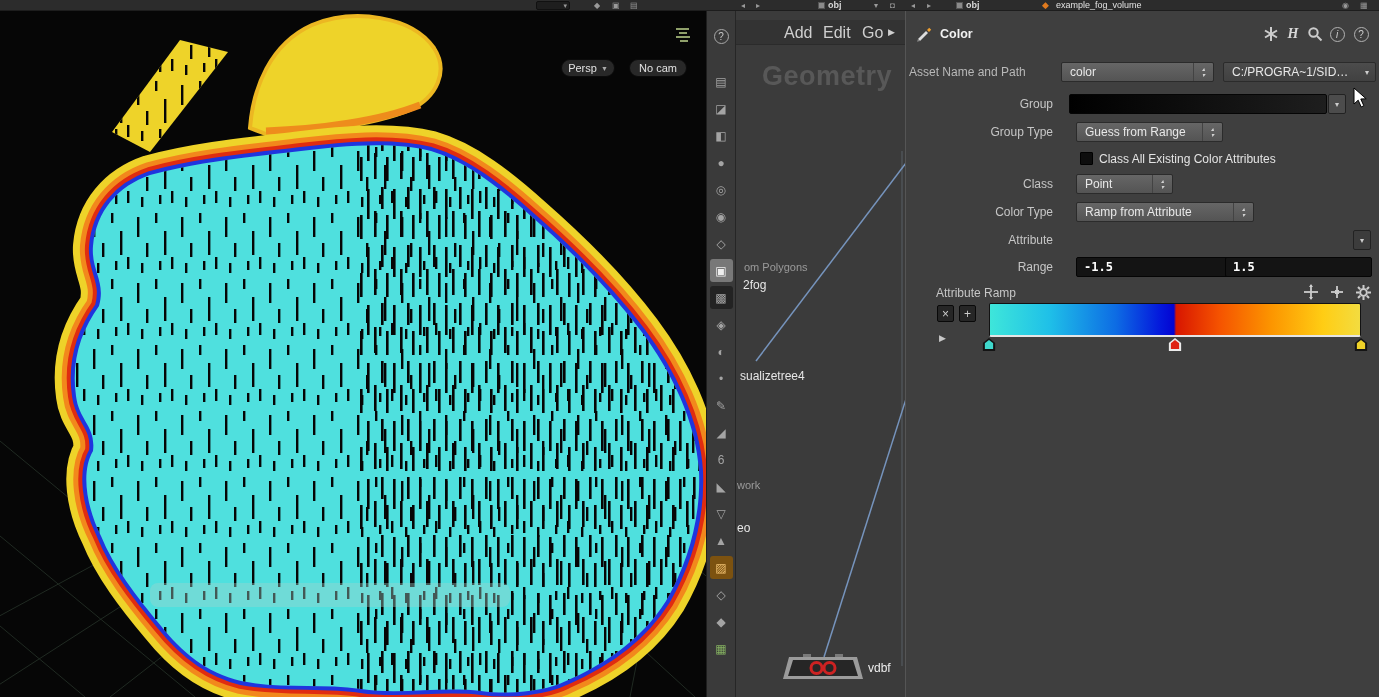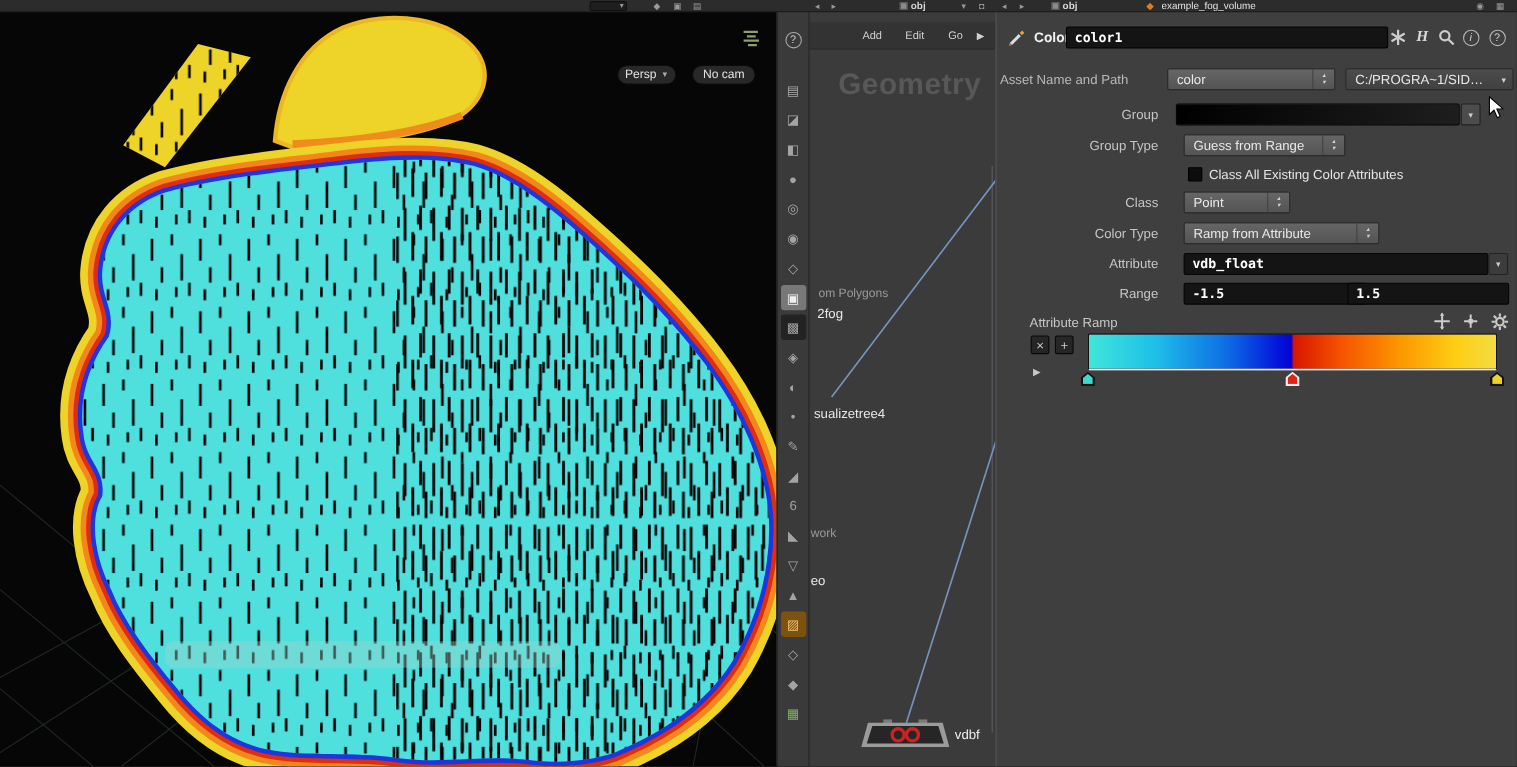--- a/index.html
+++ b/index.html
@@ -27,21 +27,21 @@
   #vt-icons{margin-top:26px}
   .vt-icon{width:23px;height:23px;margin:4px auto 0;border-radius:3px;color:#a4a4a4;font-size:12px;display:flex;align-items:center;justify-content:center}
   .vt-icon.active-light{background:#787878;color:#efefef}
   .vt-icon.pressed{background:#232323}
   .vt-icon.active-orange{background:#7c5210;color:#f0c070}
   .vt-icon.green{color:#84b060}
 
   
   #network{position:absolute;left:735px;top:11px;width:170px;height:686px;background:#3b3b3b;overflow:hidden;border-left:1px solid #262626}
   .net-menubar{position:absolute;left:0;top:9px;width:170px;height:25px;background:#333;border-bottom:1px solid #2b2b2b}
-  .net-menubar span{position:absolute;top:0;height:25px;line-height:25px;font-size:10px;color:#cfcfcf}
+  .net-menubar span{position:absolute;top:0;height:25px;line-height:25px;font-size:16px;color:#cfcfcf}
   .net-watermark{position:absolute;left:26px;top:50px;font-size:27px;font-weight:bold;color:#585858;letter-spacing:.5px}
   .net-lbl{position:absolute;font-size:12px;color:#e6e6e6;white-space:nowrap}
   .net-lbl.dim{color:#9a9a9a;font-size:11px}
   .net-node-label{position:absolute;left:132px;top:650px;font-size:12px;color:#eee;white-space:nowrap}
 
   
   #params{position:absolute;left:905px;top:11px;width:474px;height:686px;background:#3f3f3f;overflow:hidden;border-left:1px solid #555}
   .p-type{position:absolute;left:34px;top:13px;height:20px;line-height:20px;font-size:12.5px;font-weight:bold;color:#f2f2f2}
   .plabel{position:absolute;height:20px;line-height:20px;font-size:12px;color:#c6c6c6;white-space:nowrap}
   .label-r{left:0;width:147px;text-align:right}
@@ -237,21 +237,20 @@
   <div id="params">
 
     <span class="abs" style="left:8px;top:13px">
       <svg width="20" height="20">
           <path d="M4,15 L12,7 L14,9 L6,17 Z" fill="#ddd"></path>
           <path d="M13,6 l2.2,-2.2 2,2 -2.2,2.2 Z" fill="#f0a030"></path>
           <path d="M4,15 L6,17 L3,17.8 Z" fill="#888"></path>
         </svg>
     </span>
     <span class="p-type">Color</span>
-    <div class="field" style="left:63px;top:13px;width:293px">color1</div>
     <span class="hicon" style="left:356px;top:14px">
       <svg width="16" height="16">
           <g stroke="#ccc" stroke-width="2">
             <line x1="8" y1="1" x2="8" y2="15"></line>
             <line x1="2" y1="4.5" x2="14" y2="11.5"></line>
             <line x1="14" y1="4.5" x2="2" y2="11.5"></line>
           </g>
         </svg>
     </span>
     <span class="hicon" style="left:378px;top:14px">
@@ -314,21 +313,20 @@
     <span class="plabel label-r" style="top:191px">Color Type</span>
     <div class="combo" style="left:170px;top:191px;width:178px">
       <span class="txt" style="font-weight:normal">Ramp from Attribute</span>
       <span class="arrs">
           <i>▴</i>
           <i>▾</i>
         </span>
     </div>
 
     <span class="plabel label-r" style="top:219px">Attribute</span>
-    <div class="field" style="left:170px;top:219px;width:277px">vdb_float</div>
     <div class="sq-btn" style="left:447px;top:219px;background:#3c3c3c">▾</div>
 
     <span class="plabel label-r" style="top:246px">Range</span>
     <div class="field" style="left:170px;top:246px;width:167px">-1.5</div>
     <div class="field" style="left:319px;top:246px;width:147px">1.5</div>
 
     <span class="plabel" style="left:30px;top:272px">Attribute Ramp</span>
     <span class="hicon" style="left:396px;top:272px">
       <svg width="16" height="16">
           <g stroke="#ccc" stroke-width="1.8">

